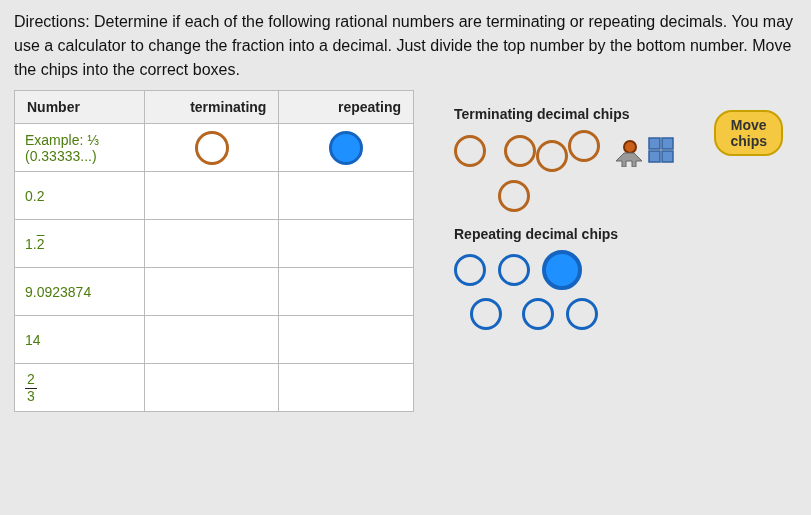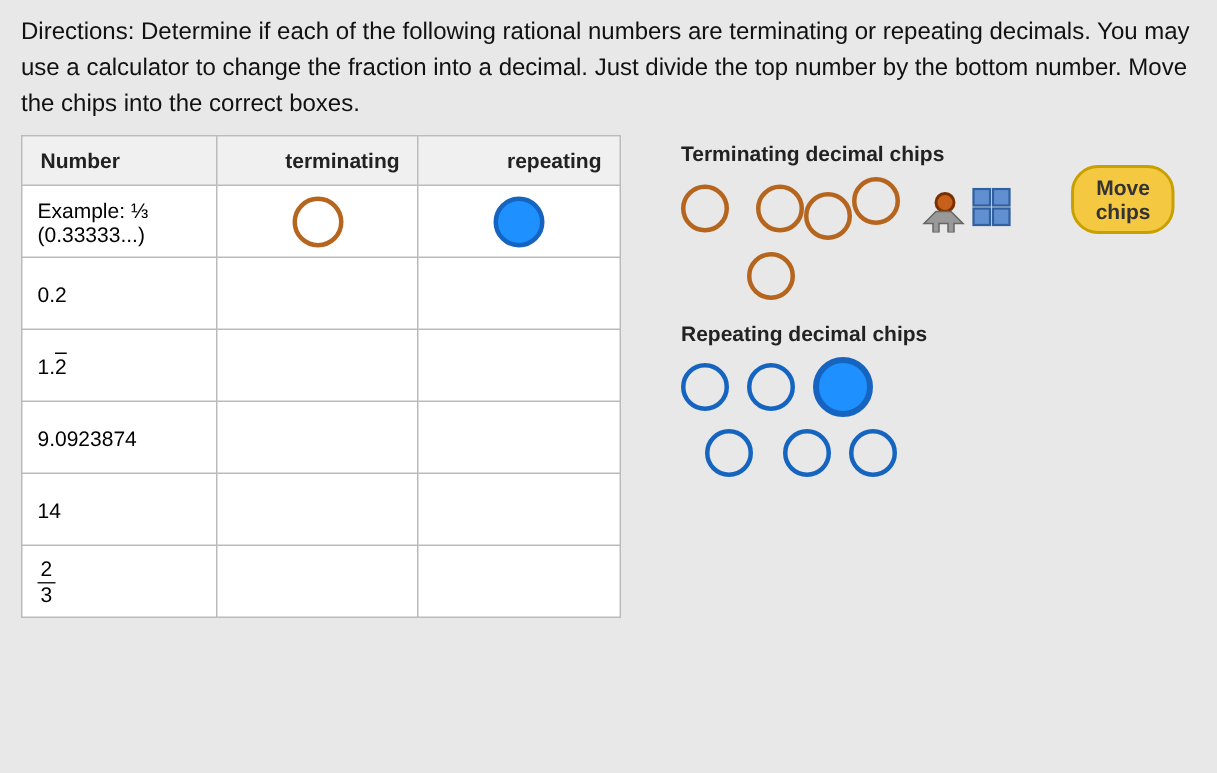--- a/index.html
+++ b/index.html
@@ -48,21 +48,21 @@
       text-align: right;
     }
     tbody tr td {
       border: 1px solid #bbb;
       padding: 6px 10px;
       vertical-align: middle;
       height: 48px;
     }
     tbody tr td:first-child {
       font-size: 14px;
-      color: #000000;
+      color: #4d7c0f;
     }
     tbody tr td:nth-child(2), tbody tr td:nth-child(3) {
       text-align: center;
     }
     .chip-cell {
       display: flex;
       align-items: center;
       justify-content: center;
     }
     
@@ -233,21 +233,21 @@
       </tbody>
     </table>
   </div>
 
   <div class="right-panel">
 
     <div class="top-right-btn">
       <button class="move-chips-btn">Move chips</button>
     </div>
 
-    <div class="terminating-section" style="margin-top: 4px;">
+    <div class="terminating-section" style="margin-top: 16px;">
       <div class="section-label">Terminating decimal chips</div>
       <div class="term-chips-layout">
         <div class="term-row1">
 
           <span class="chip-outline-brown"></span>
 
           <span class="chip-outline-brown" style="margin-left:8px;"></span>
           <span class="chip-outline-brown" style="margin-left:-10px; margin-top: 10px;"></span>
           <span class="chip-outline-brown" style="margin-left:-10px; margin-top: -10px;"></span>
 

